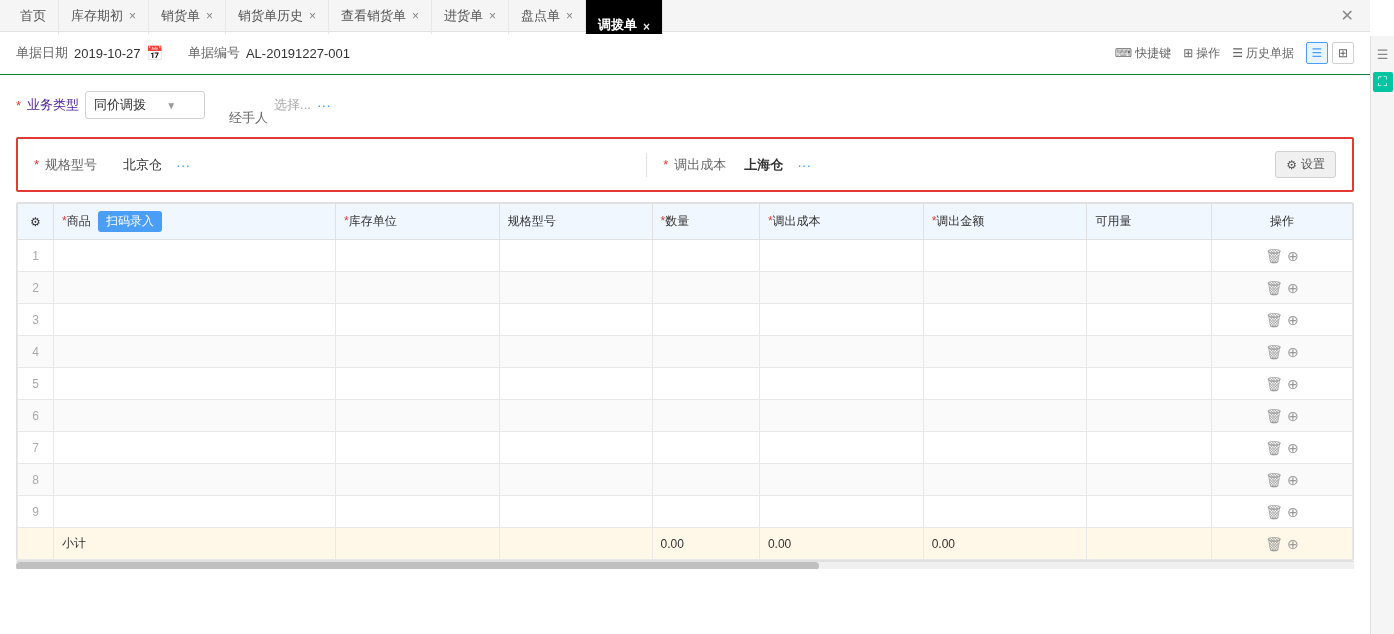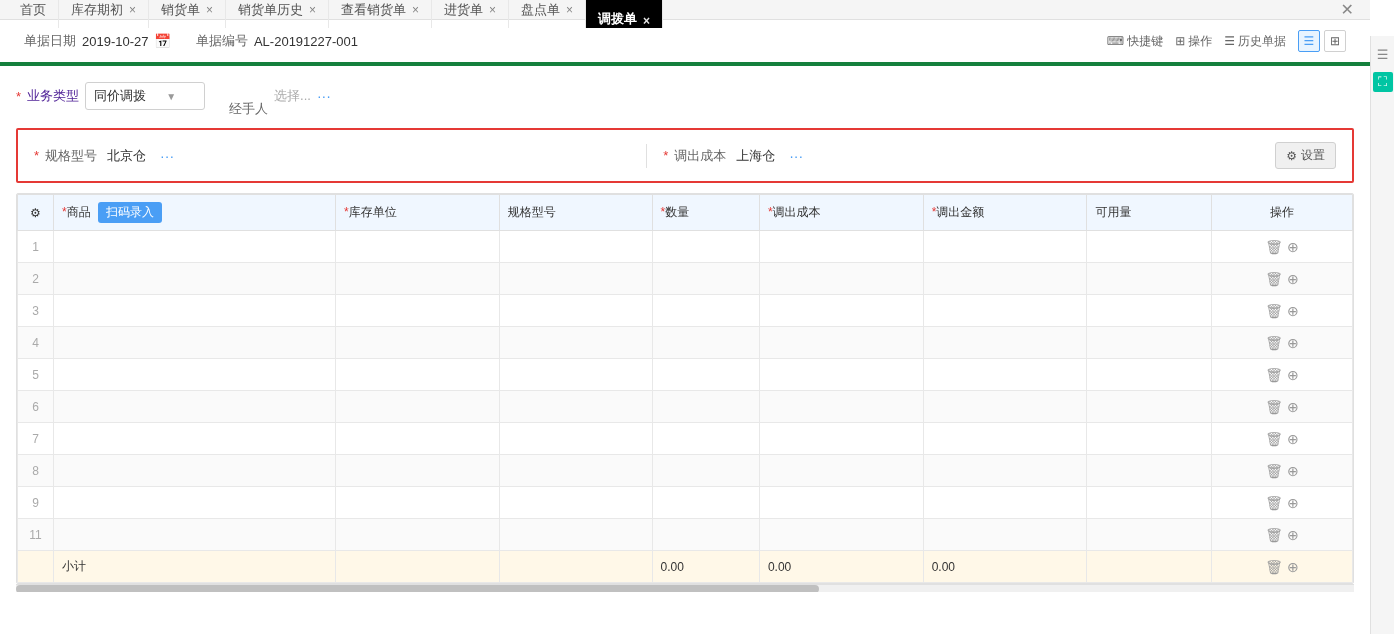--- a/index.html
+++ b/index.html
@@ -4,21 +4,21 @@
   <style>
     * { box-sizing: border-box; margin: 0; padding: 0; }
     body { font-family: 'Microsoft YaHei', Arial, sans-serif; font-size: 13px; color: #333; background: #fff; overflow: hidden; }
 
     
     .tab-bar {
       display: flex; align-items: center;
       border-bottom: 1px solid #e0e0e0;
       background: #f5f5f5;
       padding: 0 8px;
-      height: 20px;
+      height: 32px;
       position: relative;
     }
     .tab {
       display: flex; align-items: center;
       padding: 0 12px;
       height: 36px;
       cursor: pointer;
       font-size: 13px;
       color: #555;
       white-space: nowrap;
@@ -42,22 +42,22 @@
       margin-left: auto;
       font-size: 16px;
       cursor: pointer;
       color: #888;
       padding: 0 8px;
     }
 
     
     .form-header {
       display: flex; align-items: center;
-      padding: 10px 24px;
-      border-bottom: 4px solid #15803d;
+      padding: 10px 16px;
+      border-bottom: 1px solid #15803d;
       gap: 24px;
     }
     .form-header .field {
       display: flex; align-items: center; gap: 6px;
     }
     .form-header .label { color: #666; }
     .form-header .value { color: #333; font-weight: 500; }
     .form-header .date-icon {
       color: #00c5a3; cursor: pointer; font-size: 14px;
     }
@@ -311,28 +311,28 @@
       <span style="color:#666;margin-top:26px;">经手人</span>
       <span class="placeholder">选择...</span>
       <span class="handler-more">···</span>
     </div>
   </div>
 
   <div class="red-bordered-section">
     <div class="warehouse-field">
       <span class="required">*</span>
       <span class="wh-label">规格型号</span>
-      <span class="wh-value" style="margin-left:4px;">北京仓</span>
+      <span class="wh-value" style="margin-left:20px;">北京仓</span>
       <span class="more-btn" style="margin-left:8px;">···</span>
     </div>
     <div class="wh-divider"></div>
     <div class="warehouse-field">
       <span class="required">*</span>
       <span class="wh-label">调出成本</span>
-      <span class="wh-value" style="margin-left:4px;">上海仓</span>
+      <span class="wh-value" style="margin-left:12px;font-weight:bold;">上海仓</span>
       <span class="more-btn" style="margin-left:8px;">···</span>
     </div>
     <div style="margin-left:16px;">
       <button class="settings-btn">
         <span>⚙</span>
         <span>设置</span>
       </button>
     </div>
   </div>
 
@@ -457,31 +457,20 @@
             <td class="row-num">9</td>
             <td></td>
             <td></td>
             <td></td>
             <td></td>
             <td></td>
             <td></td>
             <td></td>
             <td class="ops"><span class="op-icon">🗑</span><span class="op-icon copy">⊕</span></td>
           </tr>
-          <tr>
-            <td class="row-num">11</td>
-            <td></td>
-            <td></td>
-            <td></td>
-            <td></td>
-            <td></td>
-            <td></td>
-            <td></td>
-            <td class="ops"><span class="op-icon">🗑</span><span class="op-icon copy">⊕</span></td>
-          </tr>
           <tr class="subtotal">
             <td></td>
             <td>小计</td>
             <td></td>
             <td></td>
             <td>0.00</td>
             <td>0.00</td>
             <td>0.00</td>
             <td></td>
             <td class="ops"><span class="op-icon">🗑</span><span class="op-icon copy">⊕</span></td>

